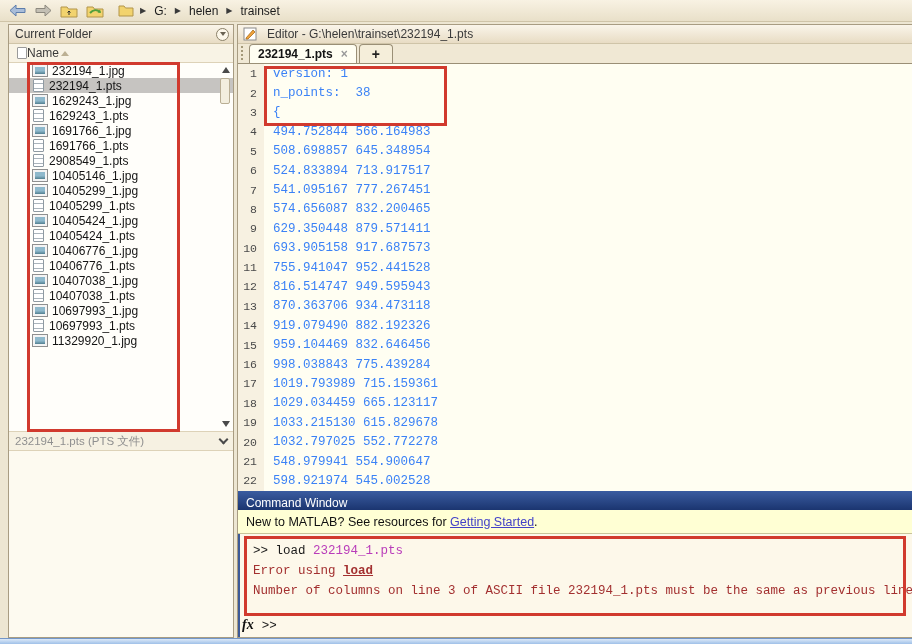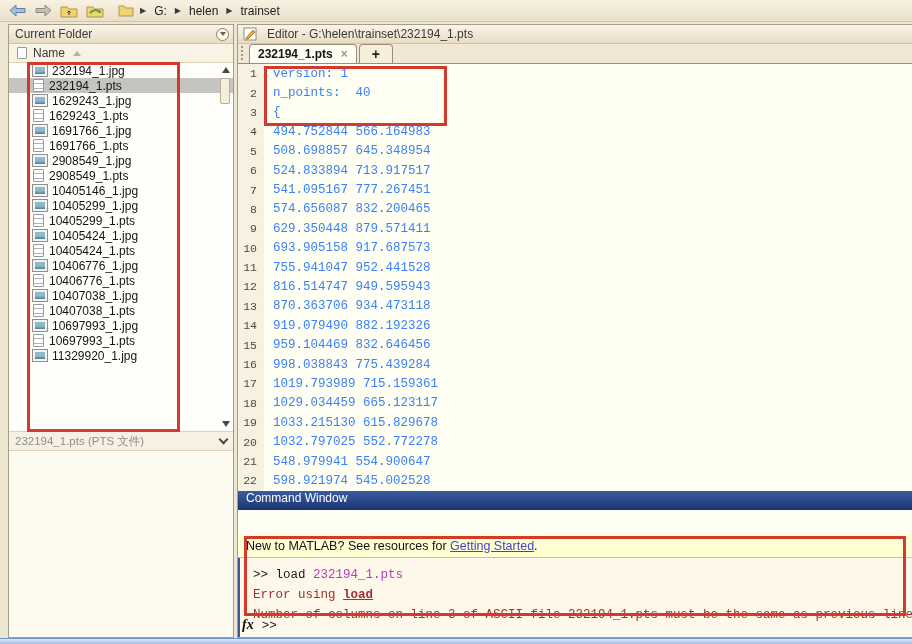--- a/index.html
+++ b/index.html
@@ -21,21 +21,21 @@
   .left-panel { position:absolute; left:8px; top:24px; width:226px; height:614px;
     border:1px solid #a89c82; background:#fdfaf0; display:flex; flex-direction:column; }
   .panel-header { height:19px; background:linear-gradient(#faf5ea,#e8dcc4);
     border-bottom:1px solid #cfc4a8; display:flex; align-items:center;
     font-size:12px; color:#3a3a3a; padding:0 4px 0 6px; }
   .panel-header .sp { flex:1; }
   .circle-btn { width:13px; height:13px; border:1px solid #8a8068; border-radius:50%;
     background:#fcf7ea; display:flex; align-items:center; justify-content:center; }
   .circle-btn .tri { width:0; height:0; border-left:3px solid transparent; border-right:3px solid transparent; border-top:4px solid #6a6252; }
   .col-header { height:19px; background:#f8f3e5; border-bottom:1px solid #ddd2b8;
-    display:flex; align-items:center; gap:6px; padding-left:8px; font-size:12px; color:#3a3a3a; }
+    display:flex; align-items:center; gap:0; padding-left:8px; font-size:12px; color:#3a3a3a; }
   .page-ic { width:10px; height:12px; background:#fff; border:1px solid #9a9a9a; border-radius:1px; }
   .sort-tri { width:0; height:0; border-left:4px solid transparent; border-right:4px solid transparent; border-bottom:5px solid #bcb093; margin-left:2px; }
 
   .file-list { position:relative; height:368px; background:#fffefa; overflow:hidden; }
   .file-row { height:15px; display:flex; align-items:center; gap:5px; padding-left:24px; font-size:12px; color:#141414; white-space:nowrap; }
   .file-row.selected { background:#c6c4c1; }
   .fic { flex:0 0 auto; display:inline-block; }
   .fic.jpg { width:14px; height:11px; background:linear-gradient(#8fb9cc 55%,#517f90); border:2px solid #f4f4f4; outline:1px solid #8f8f8f; }
   .fic.pts { width:11px; height:13px; background:
       repeating-linear-gradient(#fff 0 2px, #fff 2px 3px, #aab4bc 3px 4px, #fff 4px 5px);
@@ -66,23 +66,23 @@
   .tab-plus { height:19px; width:34px; background:#f5eeda; border:1px solid #9a8f76; border-bottom:none; border-radius:4px 4px 0 0;
     display:flex; align-items:center; justify-content:center; font-size:14px; font-weight:700; color:#222; }
 
   .editor-body { position:relative; height:427px; background:#fffef2; overflow:hidden; font-family:"Liberation Mono", monospace; }
   .eline { height:19.4px; display:flex; align-items:center; }
   .lnum { width:26px; flex:0 0 auto; text-align:right; padding-right:7px; font-size:11.5px; color:#4a4a4a; background:#f7f1e1; height:100%; display:flex; align-items:center; justify-content:flex-end; }
   .lcode { padding-left:9px; font-size:12.5px; color:#3b82f6; white-space:pre; }
 
   
   .cw-header { height:19px; background:linear-gradient(#3a5ca0,#1b3570); color:#fff; font-size:12px;
-    display:flex; align-items:flex-start; padding-left:8px; }
+    display:flex; align-items:flex-end; padding-left:8px; }
   .cw-banner { height:24px; background:#ffffd4; border-bottom:1px solid #c8c49a; display:flex; align-items:center;
-    font-size:12.5px; color:#111; padding-left:8px; white-space:pre;margin-top:24px; }
+    font-size:12.5px; color:#111; padding-left:8px; white-space:pre; }
   .cw-banner a { color:#4342c8; text-decoration:underline; }
   .cw-content { position:relative; flex:1; background:#fdf8ea; border-left:2px solid #3d5a96; font-family:"Liberation Mono", monospace; }
   .cw-line { position:absolute; left:13px; font-size:12.5px; white-space:pre; }
   .cw-cmd { color:#1a1a1a; }
   .cw-arg { color:#b93cba; }
   .cw-err { color:#a33030; }
   .cw-errfunc { font-weight:700; text-decoration:underline; }
   .cw-promptrow { position:absolute; left:2px; bottom:4px; display:flex; align-items:flex-end; gap:8px; }
   .fx { font-family:"Liberation Serif", serif; font-style:italic; font-weight:700; font-size:14px; color:#111; }
   .cw-p2 { font-family:"Liberation Mono", monospace; font-size:12.5px; color:#1a1a1a; }
@@ -187,24 +187,20 @@
         </div>
         <div class="file-row">
           <span class="fic jpg"></span>
           <span>1691766_1.jpg</span>
         </div>
         <div class="file-row">
           <span class="fic pts"></span>
           <span>1691766_1.pts</span>
         </div>
         <div class="file-row">
-          <span class="fic jpg"></span>
-          <span>2908549_1.jpg</span>
-        </div>
-        <div class="file-row">
           <span class="fic pts"></span>
           <span>2908549_1.pts</span>
         </div>
         <div class="file-row">
           <span class="fic jpg"></span>
           <span>10405146_1.jpg</span>
         </div>
         <div class="file-row">
           <span class="fic jpg"></span>
           <span>10405299_1.jpg</span>
@@ -279,21 +275,21 @@
           <span>+</span>
         </span>
     </div>
     <div class="editor-body">
         <div class="eline">
           <span class="lnum">1</span>
           <span class="lcode">version: 1</span>
         </div>
         <div class="eline">
           <span class="lnum">2</span>
-          <span class="lcode">n_points:  40</span>
+          <span class="lcode">n_points:  38</span>
         </div>
         <div class="eline">
           <span class="lnum">3</span>
           <span class="lcode">{</span>
         </div>
         <div class="eline">
           <span class="lnum">4</span>
           <span class="lcode">494.752844 566.164983</span>
         </div>
         <div class="eline">

